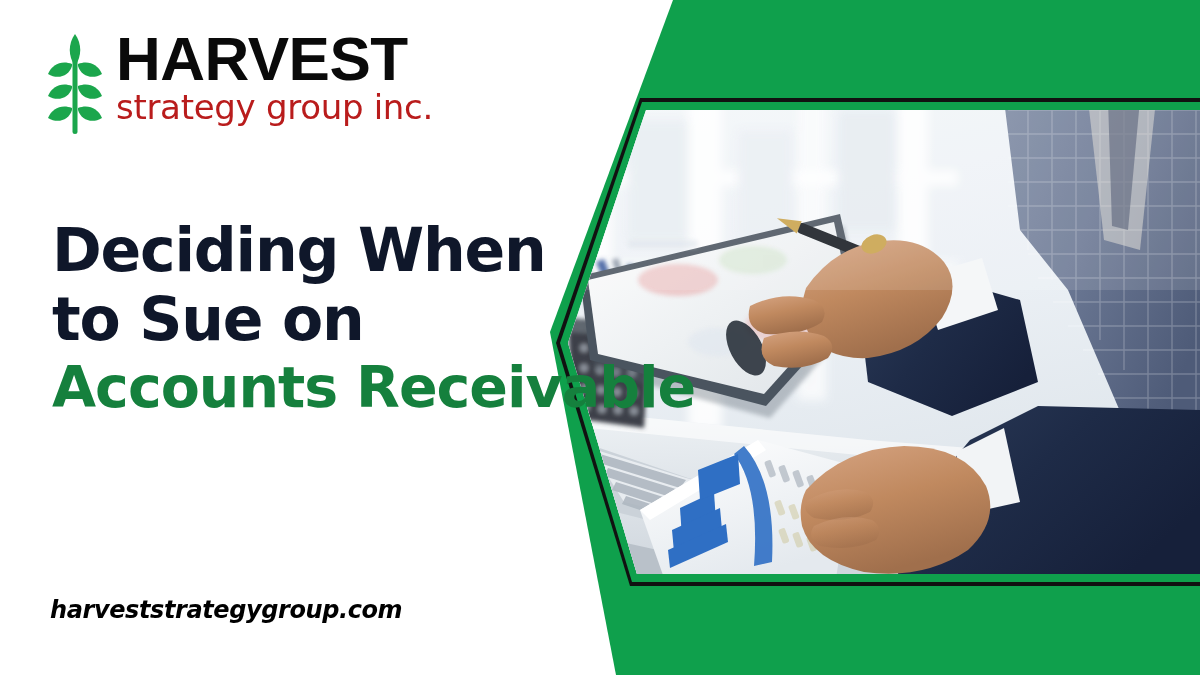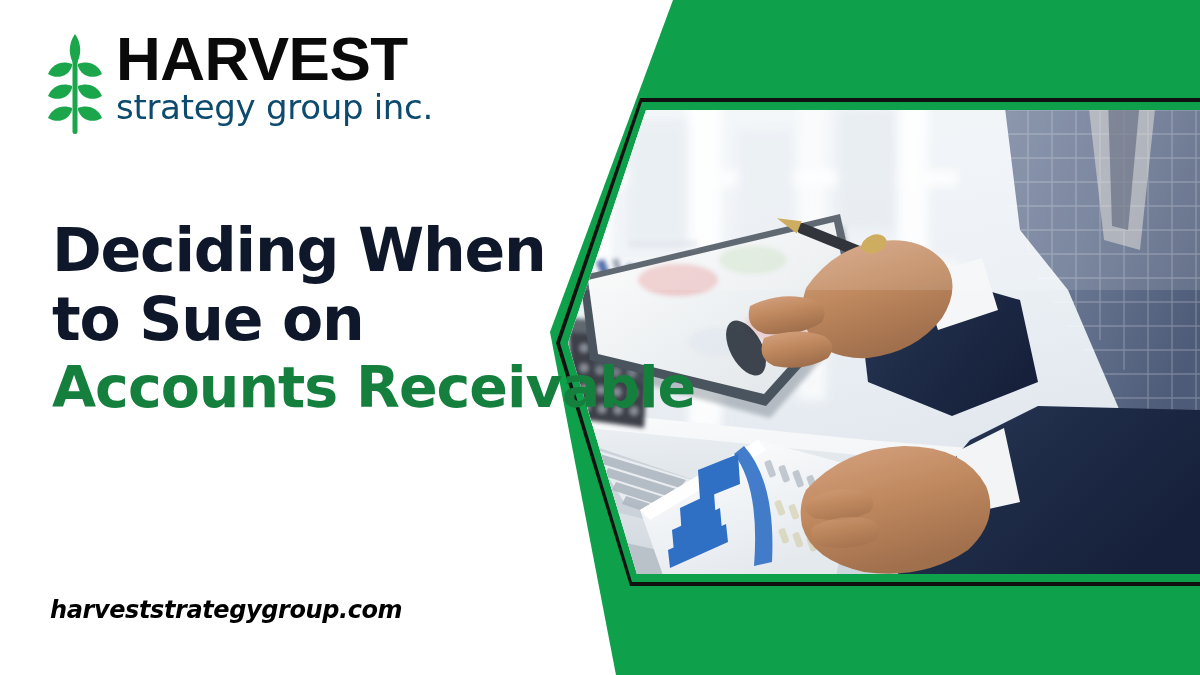--- a/index.html
+++ b/index.html
@@ -76,21 +76,21 @@
     letter-spacing:-0.5px;
     color:#0a0a0a;
     white-space:nowrap;
   }
   .logo-sub {
     font-family:"DejaVu Sans", sans-serif;
     font-weight:400;
     font-size:34px;
     line-height:1.08;
     letter-spacing:-0.3px;
-    color:#0c4a6e;
+    color:#b91c1c;
     white-space:nowrap;
     margin-top:2px;
   }
 
   
   .headline {
     position:absolute;
     left:52px; top:216px;
     width:520px;
     z-index:6;

